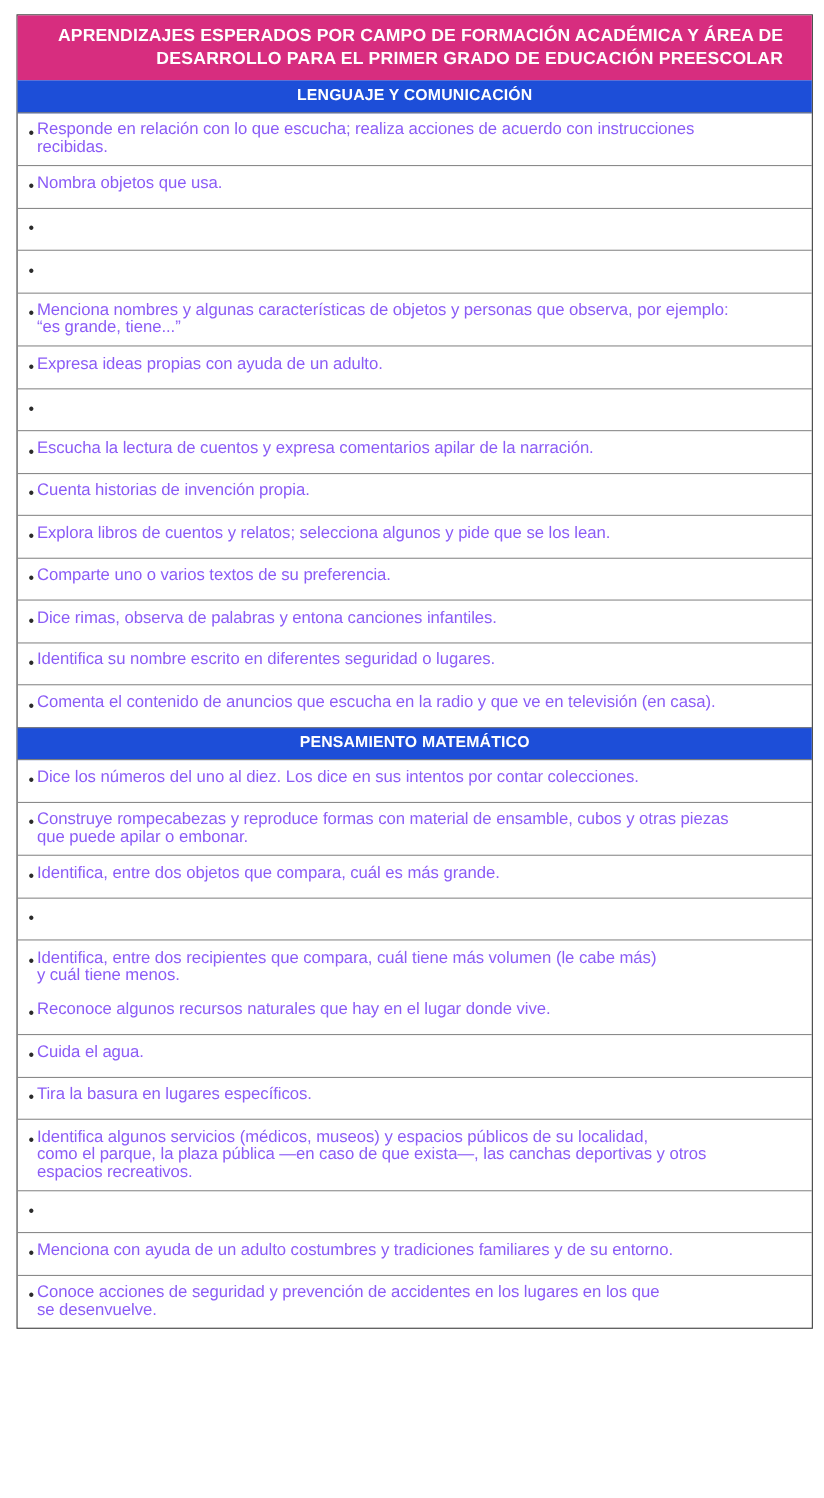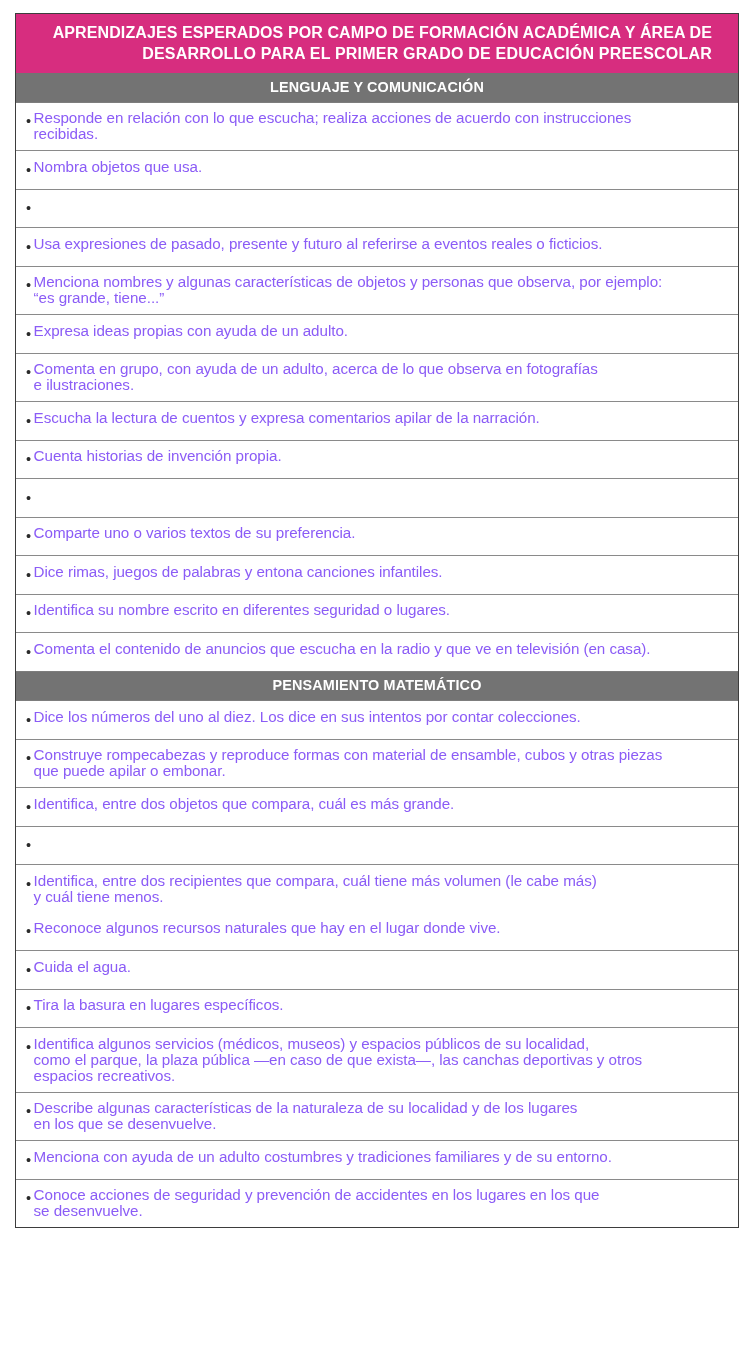--- a/index.html
+++ b/index.html
@@ -38,21 +38,21 @@
     line-height: 20.5px;
     letter-spacing: 0.1px;
     padding: 9px 26px 9px 26px;
     box-sizing: border-box;
   }
   .title-banner .tline { display: block; white-space: nowrap; }
   .title-banner .tline.l2 { letter-spacing: 0.2px; }
 
   
   .section-header {
-    background: #737373;
+    background: #1d4ed8;
     color: #ffffff;
     text-align: center;
     font-weight: bold;
     font-size: 14.4px;
     line-height: 17px;
     letter-spacing: 0.15px;
     padding: 5.5px 8px 6px 8px;
     border-top: 1.2px solid #7d7d7d;
     border-bottom: 1.2px solid #7d7d7d;
     box-sizing: border-box;
@@ -107,54 +107,52 @@
         </div>
         <div class="row">
           <span class="bullet">•</span>
           <span class="row-text">Nombra objetos que usa.</span>
         </div>
         <div class="row">
           <span class="bullet">•</span>
         </div>
         <div class="row">
           <span class="bullet">•</span>
-          <span class="row-text">Usa expresiones de pasado, presente y futuro al referirse a eventos reales o ficticios.</span>
         </div>
         <div class="row">
           <span class="bullet">•</span>
           <span class="row-text">Menciona nombres y algunas características de objetos y personas que observa, por ejemplo:
 “es grande, tiene...”</span>
         </div>
         <div class="row">
           <span class="bullet">•</span>
           <span class="row-text">Expresa ideas propias con ayuda de un adulto.</span>
         </div>
         <div class="row">
           <span class="bullet">•</span>
-          <span class="row-text">Comenta en grupo, con ayuda de un adulto, acerca de lo que observa en fotografías
-e ilustraciones.</span>
         </div>
         <div class="row">
           <span class="bullet">•</span>
           <span class="row-text">Escucha la lectura de cuentos y expresa comentarios apilar de la narración.</span>
         </div>
         <div class="row">
           <span class="bullet">•</span>
           <span class="row-text">Cuenta historias de invención propia.</span>
         </div>
         <div class="row">
           <span class="bullet">•</span>
+          <span class="row-text">Explora libros de cuentos y relatos; selecciona algunos y pide que se los lean.</span>
         </div>
         <div class="row">
           <span class="bullet">•</span>
           <span class="row-text">Comparte uno o varios textos de su preferencia.</span>
         </div>
         <div class="row">
           <span class="bullet">•</span>
-          <span class="row-text">Dice rimas, juegos de palabras y entona canciones infantiles.</span>
+          <span class="row-text">Dice rimas, observa de palabras y entona canciones infantiles.</span>
         </div>
         <div class="row">
           <span class="bullet">•</span>
           <span class="row-text">Identifica su nombre escrito en diferentes seguridad o lugares.</span>
         </div>
         <div class="row">
           <span class="bullet">•</span>
           <span class="row-text">Comenta el contenido de anuncios que escucha en la radio y que ve en televisión (en casa).</span>
         </div>
         <div class="section-header">PENSAMIENTO MATEMÁTICO</div>
@@ -192,22 +190,20 @@
           <span class="row-text">Tira la basura en lugares específicos.</span>
         </div>
         <div class="row">
           <span class="bullet">•</span>
           <span class="row-text">Identifica algunos servicios (médicos, museos) y espacios públicos de su localidad,
 como el parque, la plaza pública —en caso de que exista—, las canchas deportivas y otros
 espacios recreativos.</span>
         </div>
         <div class="row">
           <span class="bullet">•</span>
-          <span class="row-text">Describe algunas características de la naturaleza de su localidad y de los lugares
-en los que se desenvuelve.</span>
         </div>
         <div class="row">
           <span class="bullet">•</span>
           <span class="row-text">Menciona con ayuda de un adulto costumbres y tradiciones familiares y de su entorno.</span>
         </div>
         <div class="row">
           <span class="bullet">•</span>
           <span class="row-text">Conoce acciones de seguridad y prevención de accidentes en los lugares en los que
 se desenvuelve.</span>
         </div>

